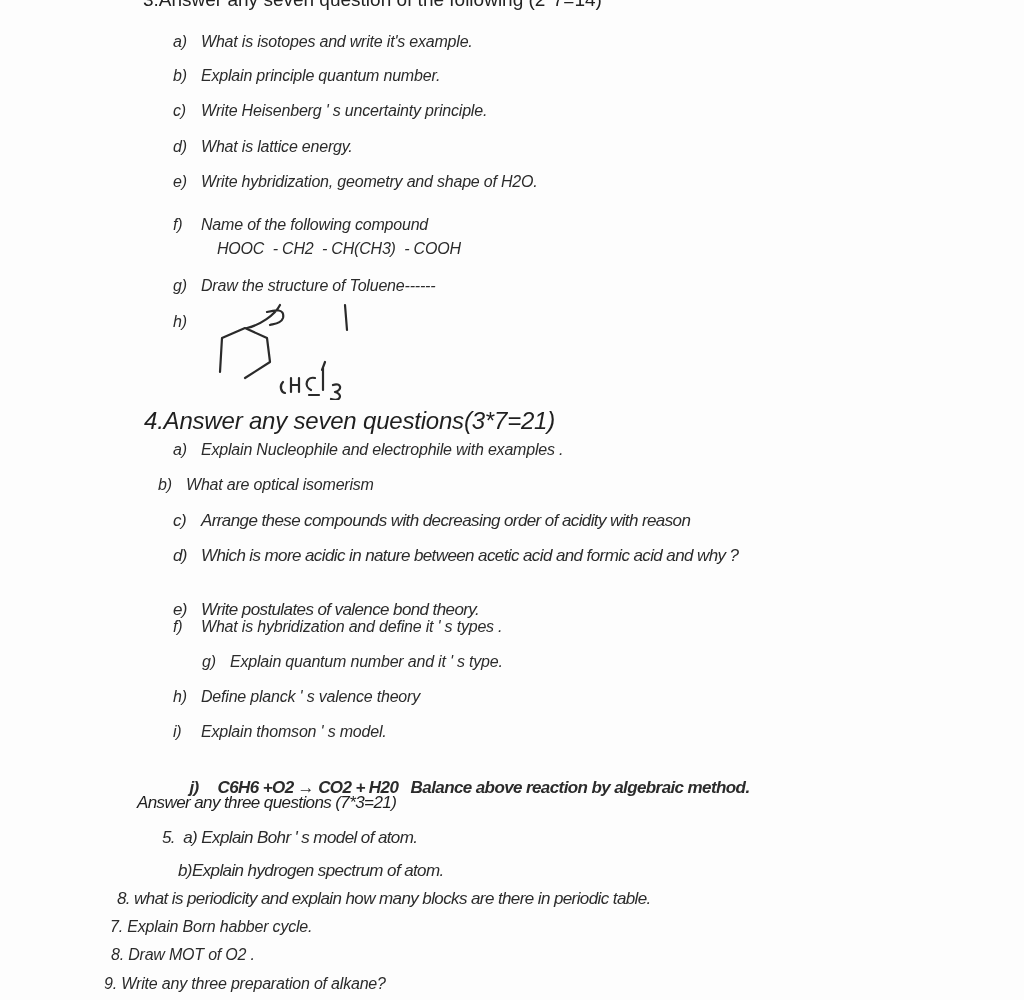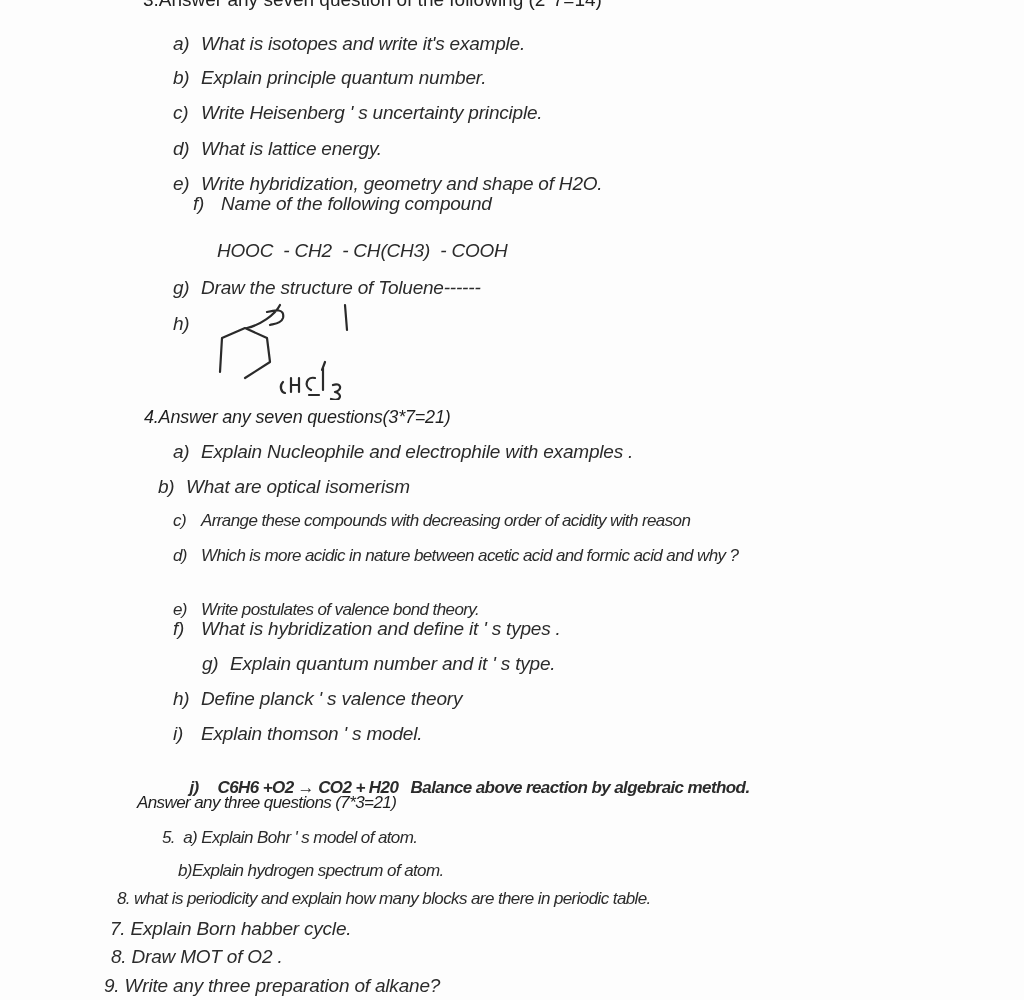--- a/index.html
+++ b/index.html
@@ -7,25 +7,25 @@
       width: 1024px; height: 1000px; overflow: hidden;
       background: #fdfdfd;
       font-family: "Liberation Sans", "DejaVu Sans", sans-serif;
       color: #2b2b2b;
       position: relative;
     }
     .line {
       position: absolute;
       white-space: nowrap;
       font-style: italic;
-      font-size: 19px;
+      font-size: 16px;
       letter-spacing: -0.2px;
     }
     .line .lbl { display: inline-block; width: 28px; }
-    .heading { font-size: 18px; color: #1f1f1f; }
+    .heading { font-size: 24px; color: #1f1f1f; }
     .top-cut {
       position: absolute; left: 143px; top: -11px;
       font-size: 19px; font-style: normal; color: #222;
       white-space: nowrap;
     }
     .condensed { letter-spacing: -0.6px; font-size: 17px; }
     .sketch { position: absolute; left: 195px; top: 300px; width: 170px; height: 100px; }
     .sketch svg { width: 100%; height: 100%; }
   </style>
 </head>
@@ -43,21 +43,21 @@
   </div>
   <div class="line" style="left:173px; top:102px;">
     <span class="lbl">c)</span><span>Write Heisenberg ' s uncertainty principle.</span>
   </div>
   <div class="line" style="left:173px; top:138px;">
     <span class="lbl">d)</span><span>What is lattice energy.</span>
   </div>
   <div class="line" style="left:173px; top:173px;">
     <span class="lbl">e)</span><span>Write hybridization, geometry and shape of H2O.</span>
   </div>
-  <div class="line" style="left:173px; top:193px;margin-left:20px;">
+  <div class="line" style="left:173px; top:216px;">
     <span class="lbl">f)</span><span>Name of the following compound</span>
   </div>
   <div class="line" style="left:217px; top:240px; white-space:pre;">HOOC  - CH2  - CH(CH3)  - COOH</div>
   <div class="line" style="left:173px; top:277px;">
     <span class="lbl">g)</span><span>Draw the structure of Toluene------</span>
   </div>
   <div class="line" style="left:173px; top:313px;">
     <span class="lbl">h)</span>
   </div>
 

